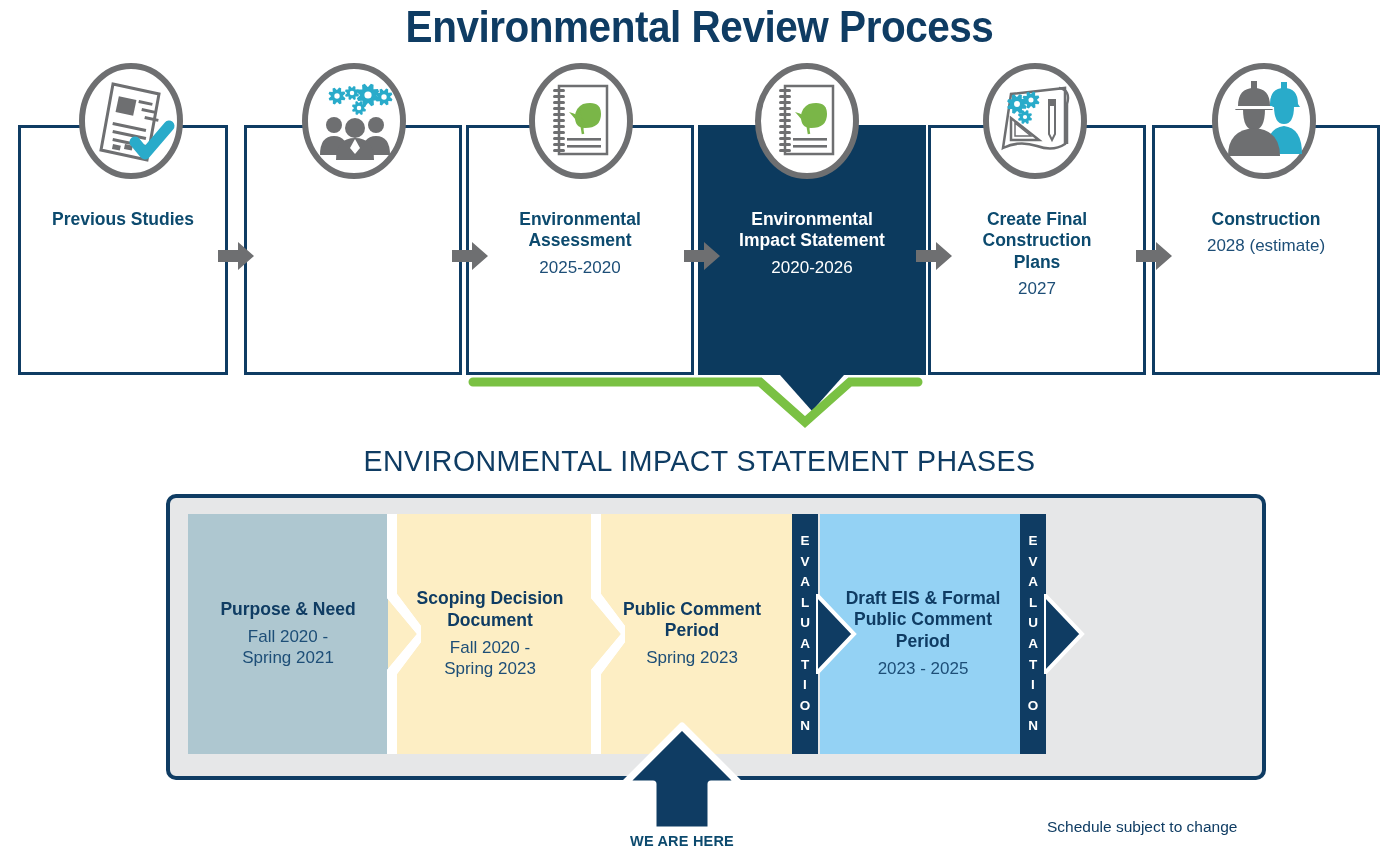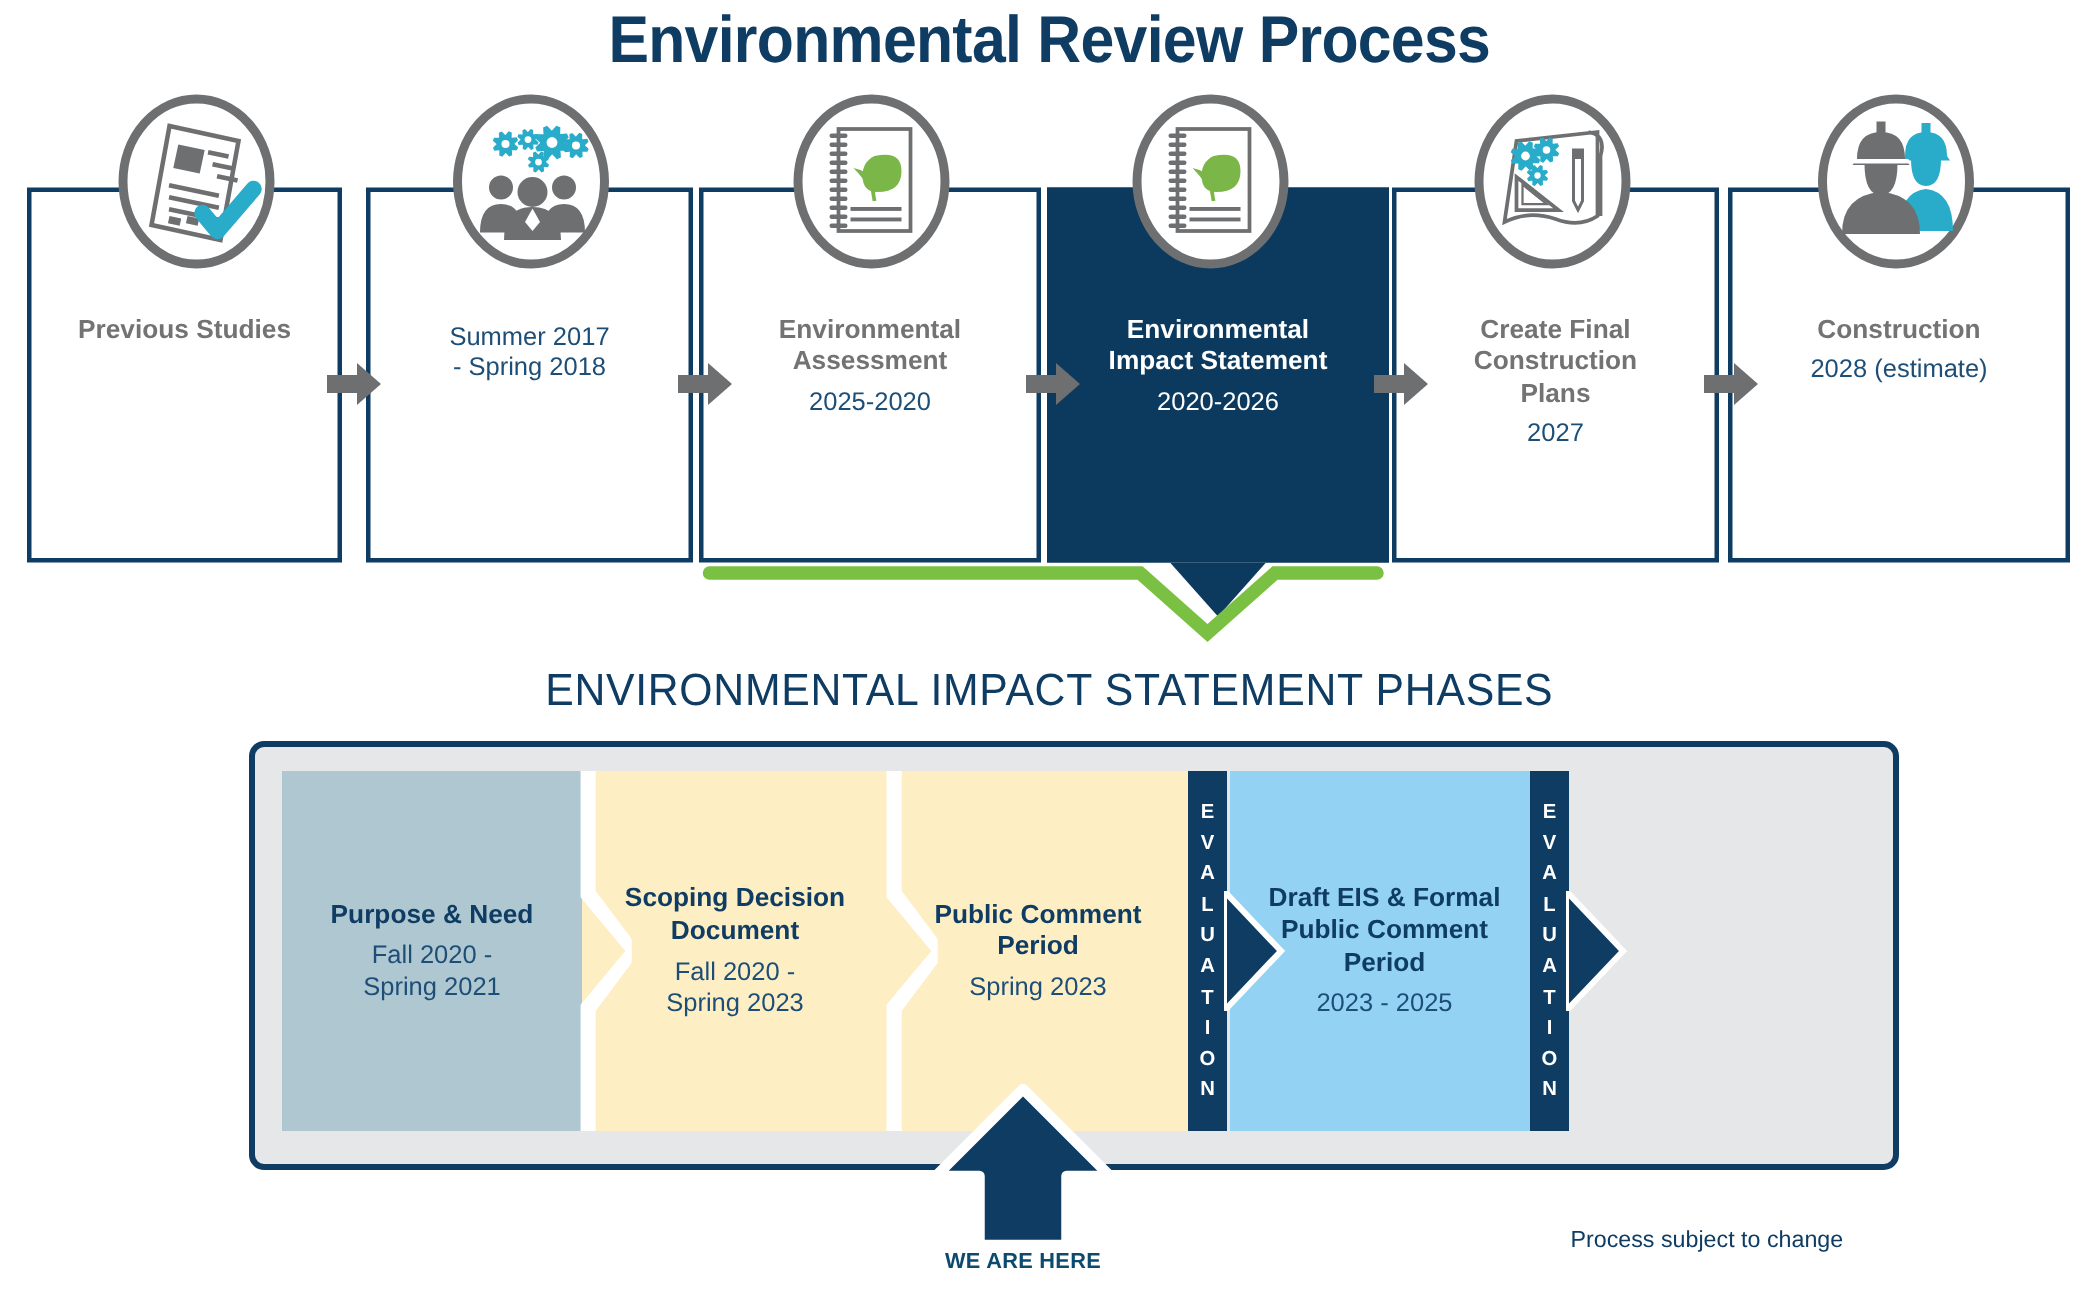--- a/index.html
+++ b/index.html
@@ -26,21 +26,21 @@
     border:3px solid #0f3c63;background:#ffffff;box-sizing:border-box;
   }
   .proc-step.active .proc-box{background:#0c3a5e;border-color:#0c3a5e;}
 
   .proc-text{
     position:absolute;left:0;top:0;width:100%;height:100%;
     display:flex;flex-direction:column;align-items:center;justify-content:flex-start;
     padding-top:84px;box-sizing:border-box;
   }
   .proc-title{
-    font-size:17.5px;font-weight:bold;line-height:1.22;text-align:center;color:#737373;
+    font-size:17.5px;font-weight:bold;line-height:1.22;text-align:center;color:#0c4a6e;
     padding:0 6px;
   }
   .proc-date{
     font-size:17px;font-weight:normal;line-height:1.2;text-align:center;color:#1d4e77;
     margin-top:6px;padding:0 6px;
   }
   .proc-step.active .proc-title,.proc-step.active .proc-date{color:#ffffff;}
 
   
   .conn-arrow{position:absolute;top:182px;width:36px;height:28px;z-index:7;}
@@ -126,21 +126,20 @@
         <rect x="60" y="84" width="8" height="5" fill="#6e6f71" transform="rotate(12 60 84)"></rect>
         <path d="M58 82 L68 94 L92 66" fill="none" stroke="#29abca" stroke-width="11" stroke-linecap="round" stroke-linejoin="round"></path>
       </g>
     </svg>
     <svg viewBox="0 0 36 28" class="conn-arrow" style="left: 218px;">
       <path d="M0 8 L20 8 L20 0 L36 14 L20 28 L20 20 L0 20 Z" fill="#6e6f71"></path>
     </svg>
     <div class="proc-step" style="left: 244px; width: 218px;">
       <div class="proc-box"></div>
       <div class="proc-text">
-        <div class="proc-date">Summer 2017<br>- Spring 2018</div>
       </div>
     </div>
     <svg viewBox="0 0 108 122" width="108" height="122" style="position: absolute; left: 300px; top: 0px; z-index: 8;">
       <ellipse cx="54" cy="61" rx="49" ry="55" fill="#ffffff"></ellipse>
       <ellipse cx="54" cy="61" rx="49" ry="55" fill="none" stroke="#6e6f71" stroke-width="6"></ellipse>
       <g>
         <path d="M43 36 L45.42953806888261 38.15241444551435 L44.634968288446245 40.171002185856565 L41.390133213242926 40.08983256014L41.242640687119284 40.242640687119284 L41.43859668042997 43.48257038112413 L39.449393920941496 44.34808178086767 L37.21234462820382 41.9962413025889L37 42 L34.847585554485654 44.42953806888261 L32.828997814143435 43.634968288446245 L32.91016743986 40.390133213242926L32.757359312880716 40.242640687119284 L29.517429618875873 40.43859668042997 L28.651918219132323 38.449393920941496 L31.003758697411104 36.21234462820382L31 36 L28.570461931117393 33.847585554485654 L29.36503171155376 31.828997814143435 L32.609866786757074 31.910167439859997L32.757359312880716 31.757359312880716 L32.56140331957003 28.517429618875873 L34.550606079058504 27.651918219132323 L36.78765537179618 30.003758697411104L37 30 L39.152414445514346 27.570461931117393 L41.171002185856565 28.36503171155376 L41.08983256014 31.609866786757074L41.242640687119284 31.757359312880716 L44.48257038112413 31.56140331957003 L45.34808178086767 33.550606079058504 L42.9962413025889 35.78765537179618Z" fill="#29abca"></path>
         <circle cx="37" cy="36" r="2.7" fill="#ffffff"></circle>
         <path d="M57 33 L59.02461505740217 34.793678704595294 L58.3624735737052 36.47583515488047 L55.6584443443691 36.40819380011667L55.53553390593274 36.53553390593274 L55.69883056702498 39.23547531760344 L54.041161600784584 39.95673481738973 L52.17695385683652 37.996867752157414L52 38 L50.206321295404706 40.02461505740217 L48.52416484511953 39.3624735737052 L48.59180619988333 36.6584443443691L48.46446609406726 36.53553390593274 L45.76452468239656 36.69883056702498 L45.04326518261027 35.041161600784584 L47.003132247842586 33.17695385683652L47 33 L44.97538494259783 31.20632129540471 L45.6375264262948 29.52416484511953 L48.3415556556309 29.59180619988333L48.46446609406726 29.464466094067262 L48.30116943297502 26.764524682396562 L49.958838399215416 26.04326518261027 L51.82304614316348 28.003132247842586L52 28 L53.79367870459529 25.975384942597824 L55.47583515488047 26.637526426294798 L55.40819380011667 29.341555655630895L55.53553390593274 29.464466094067262 L58.23547531760344 29.301169432975026 L58.95673481738973 30.958838399215416 L56.996867752157414 32.82304614316348Z" fill="#29abca"></path>
         <circle cx="52" cy="33" r="2.25" fill="#ffffff"></circle>
@@ -346,13 +345,13 @@
         <path d="M0 0 L38 40 L0 80 Z" fill="#0f3c63" stroke="#ffffff" stroke-width="4"></path>
       </svg>
     </div>
 </div>
 
 <svg id="we-are-here" viewBox="0 0 140 110">
   <path d="M70 4 L128 62 L99 62 L99 108 L41 108 L41 62 L12 62 Z" fill="#0f3c63" stroke="#ffffff" stroke-width="7" stroke-linejoin="round"></path>
 </svg>
 <div id="we-are-here-label">WE ARE HERE</div>
 
-<div id="footer-note">Process subject to change</div>
+<div id="footer-note">Schedule subject to change</div>
 
 </body></html>

